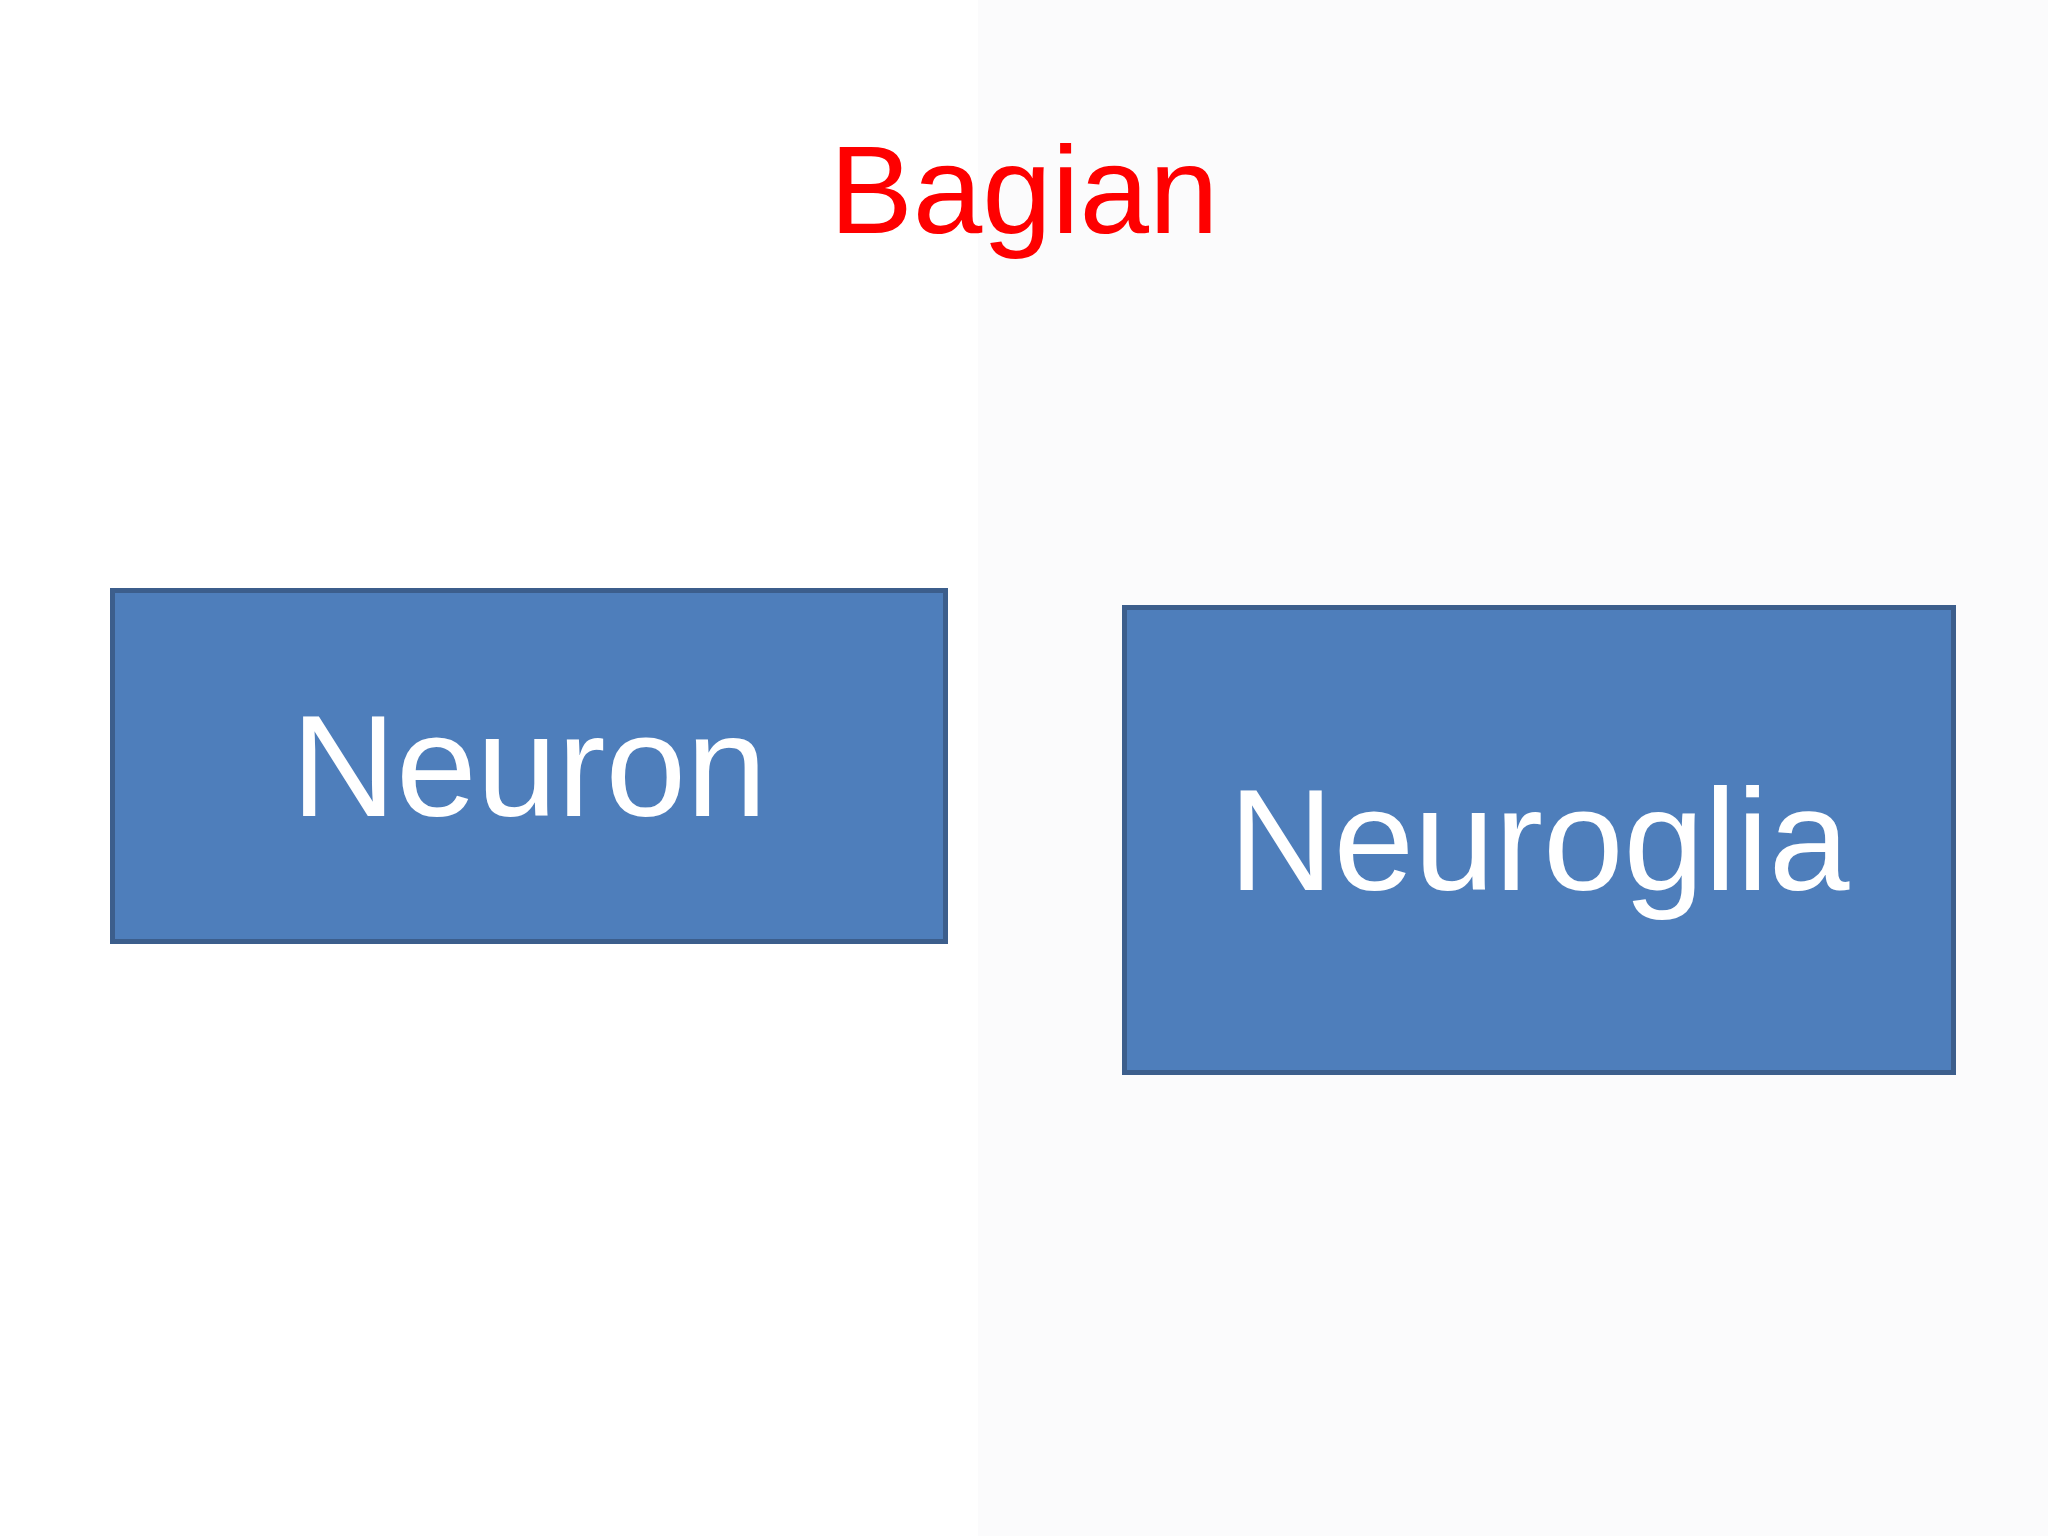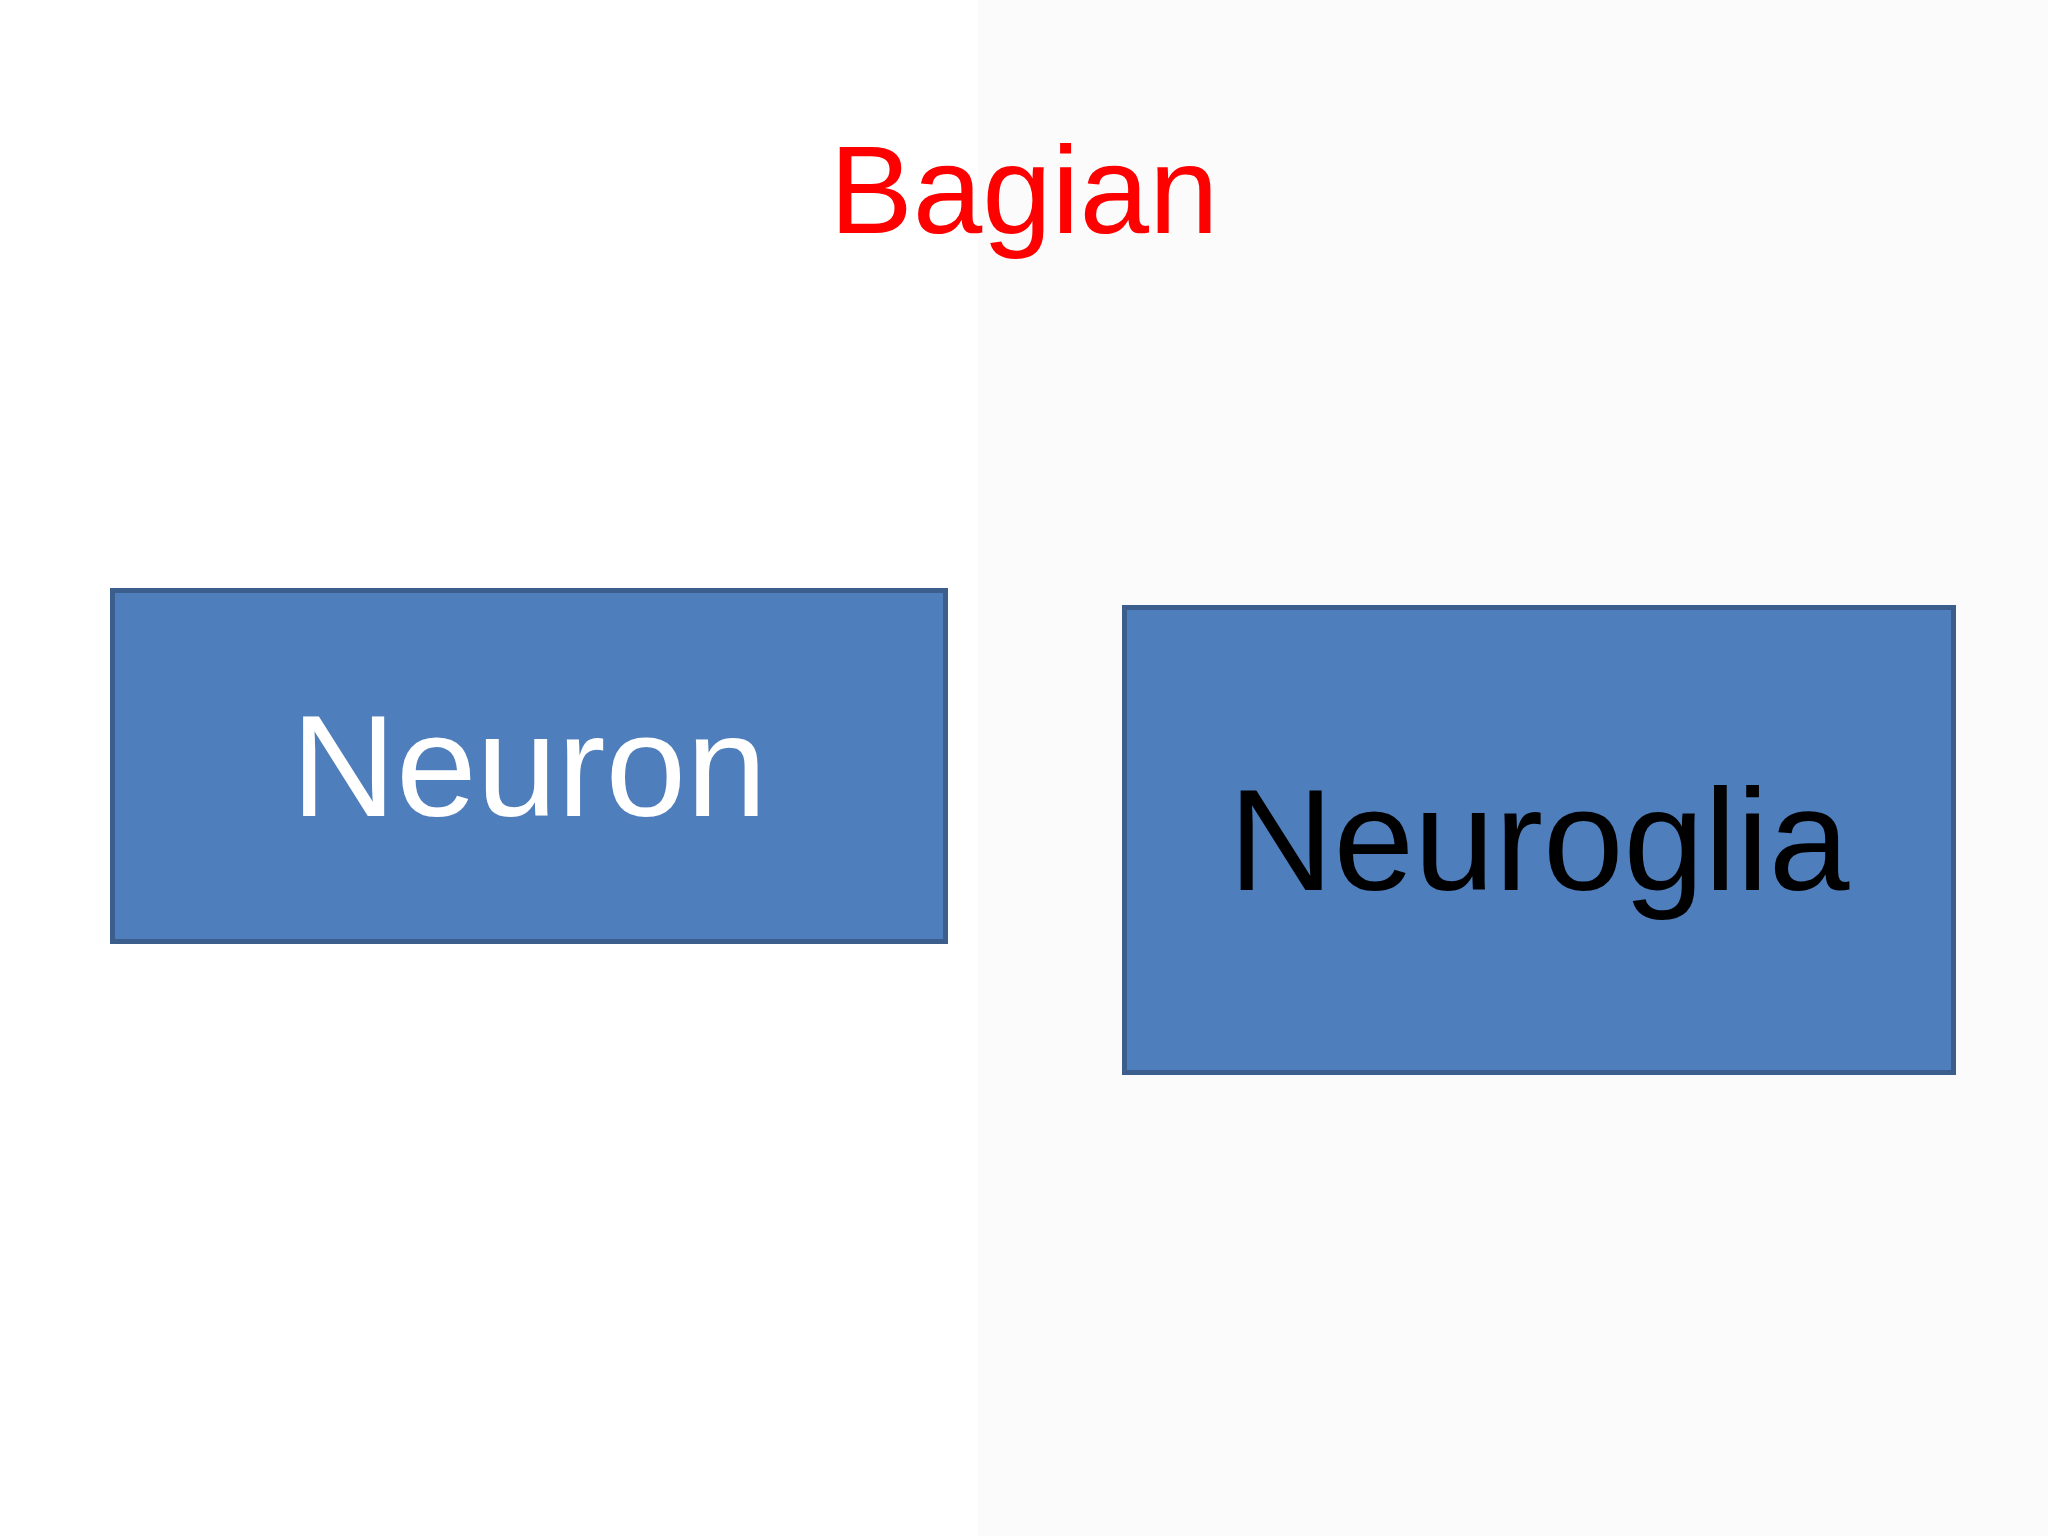--- a/index.html
+++ b/index.html
@@ -68,14 +68,14 @@
 
 <div class="bg-tint"></div>
 
 <div class="slide-title" style="color: rgb(254, 0, 0);">Bagian</div>
 
 <div class="shape-box box-neuron" style="background: rgb(78, 126, 187); border-color: rgb(60, 94, 140);">
   <span class="shape-label" style="color: rgb(255, 255, 255);">Neuron</span>
 </div>
 
 <div class="shape-box box-neuroglia" style="background: rgb(78, 126, 187); border-color: rgb(60, 94, 140);">
-  <span class="shape-label" style="color: #000000;">Neuroglia</span>
+  <span class="shape-label" style="color: #ffffff;">Neuroglia</span>
 </div>
 
 </body></html>

